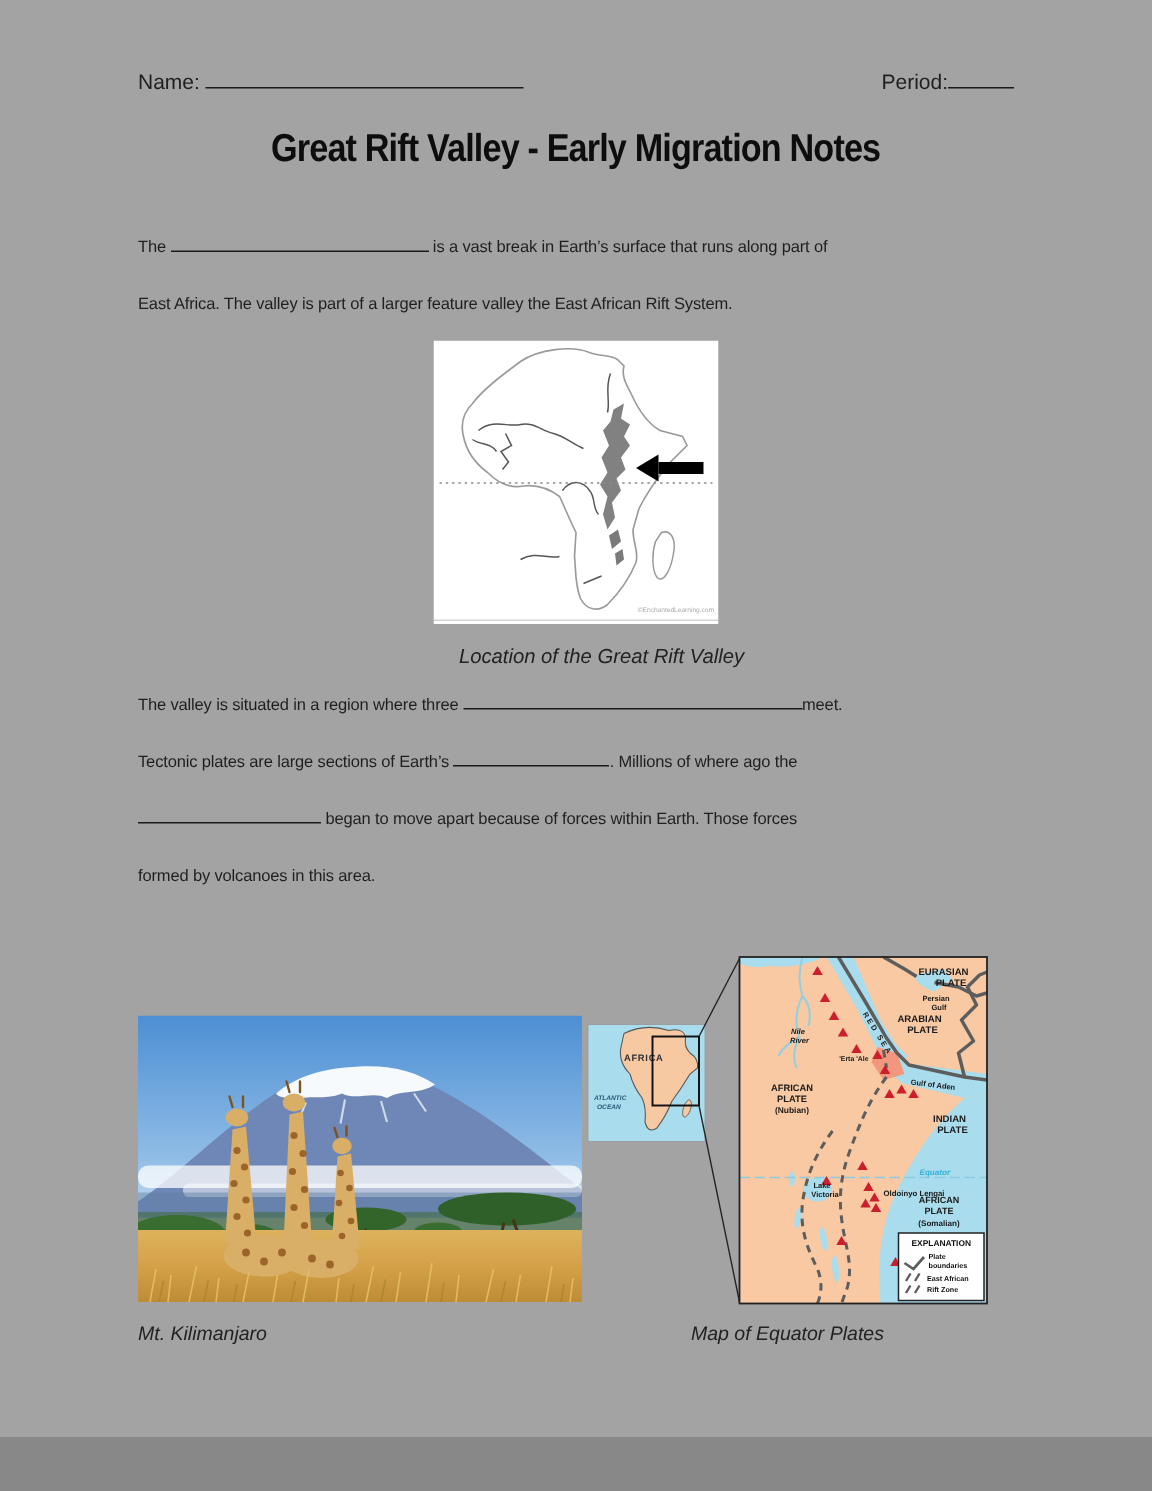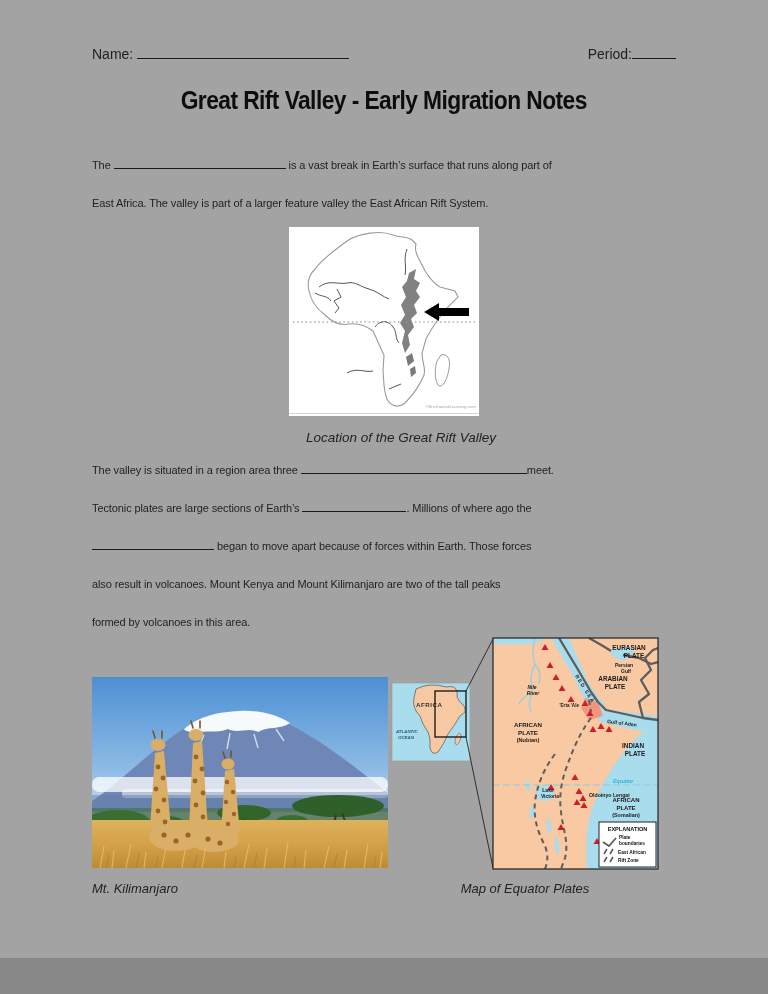--- a/index.html
+++ b/index.html
@@ -85,24 +85,23 @@
       <polygon points="150,76 150,94 135,85"></polygon>
     </g>
 
     <text x="187" y="181" text-anchor="end" font-size="4.4" fill="#a9a9a9">©EnchantedLearning.com</text>
     <line x1="0" y1="186.5" x2="190" y2="186.5" stroke="#d4d4d4" stroke-width="1"></line>
   </svg>
 
   <div class="cap1">Location of the Great Rift Valley</div>
 
   <div class="para" id="para2">
-      <div class="pline"><span>The valley is situated in a region area three </span><span class="blank" style="width: 226px;"></span><span>meet.</span></div>
+      <div class="pline"><span>The valley is situated in a region where three </span><span class="blank" style="width: 226px;"></span><span>meet.</span></div>
       <div class="pline"><span>Tectonic plates are large sections of Earth’s </span><span class="blank" style="width: 104px;"></span><span>. Millions of where ago the</span></div>
       <div class="pline"><span class="blank" style="width: 122px;"></span><span> began to move apart because of forces within Earth. Those forces</span></div>
-      <div class="pline"><span>also result in volcanoes. Mount Kenya and Mount Kilimanjaro are two of the tall peaks</span></div>
       <div class="pline"><span>formed by volcanoes in this area.</span></div>
     </div>
 
   <svg class="fig2" viewBox="0 0 296 191">
     <defs>
       <linearGradient id="sky" x1="0" y1="0" x2="0" y2="1">
         <stop offset="0" stop-color="#4d8fd4"></stop>
           <stop offset="0.7" stop-color="#8fbce6"></stop>
           <stop offset="1" stop-color="#c7ddf1"></stop>
       </linearGradient>

